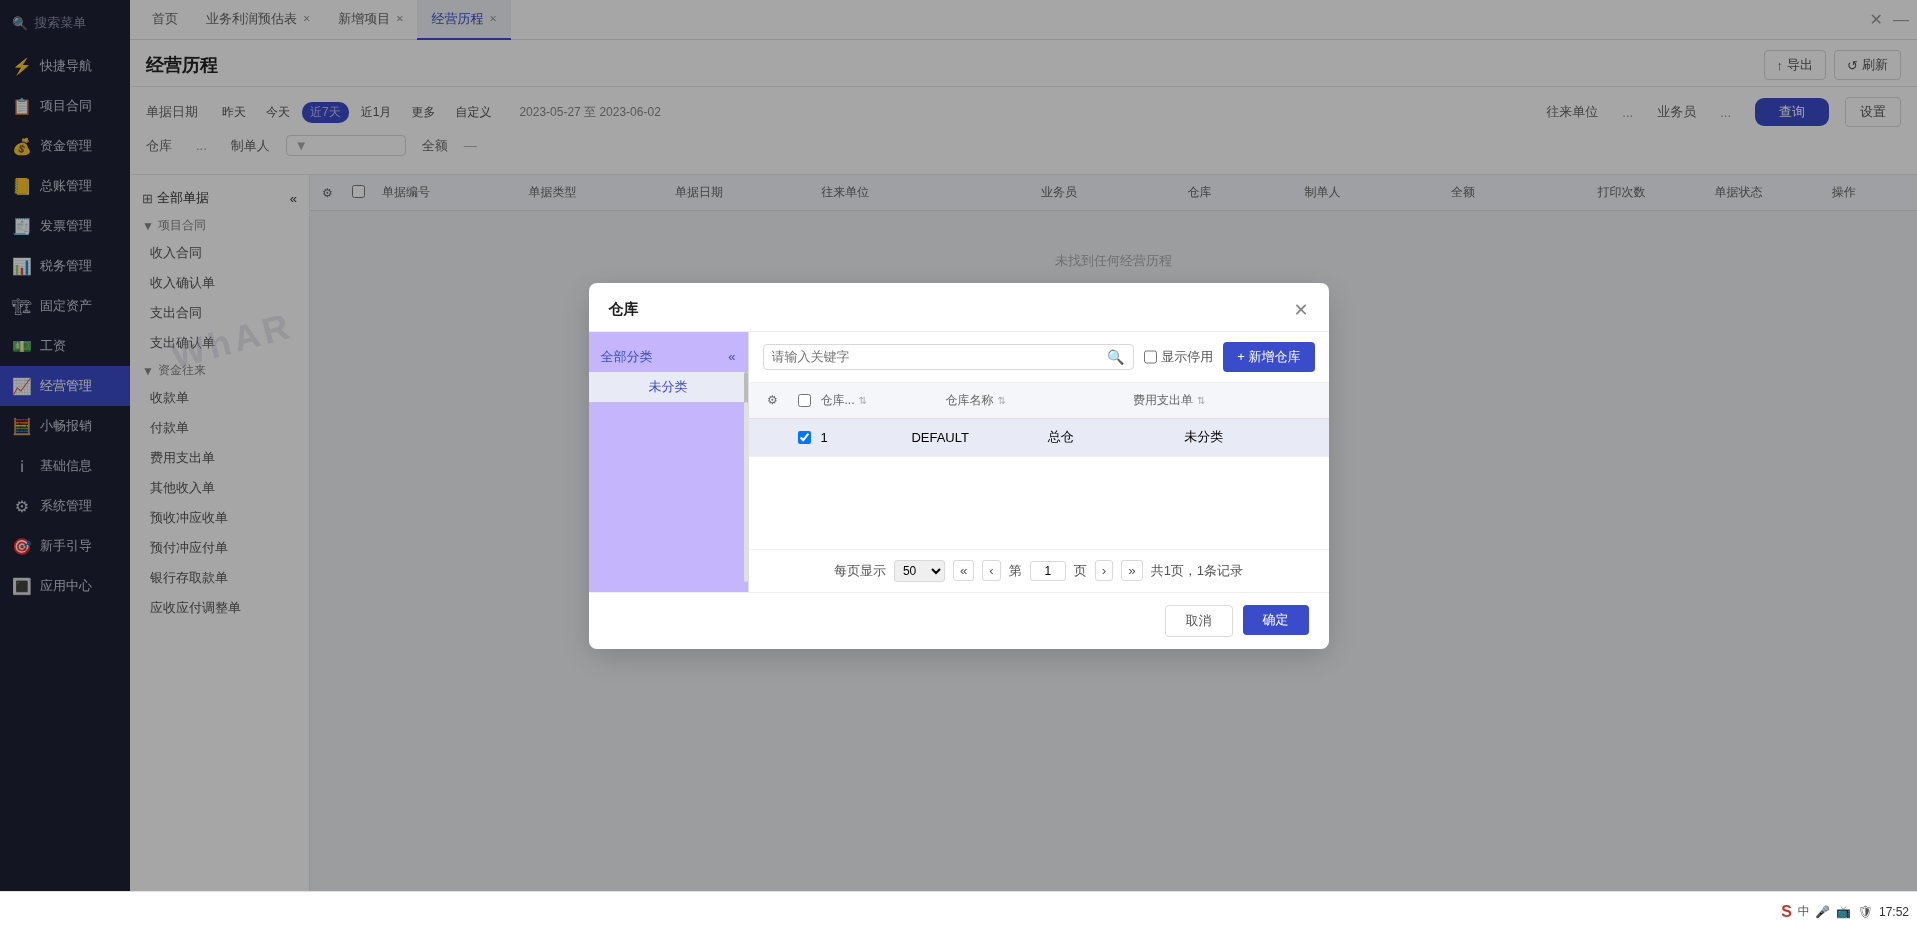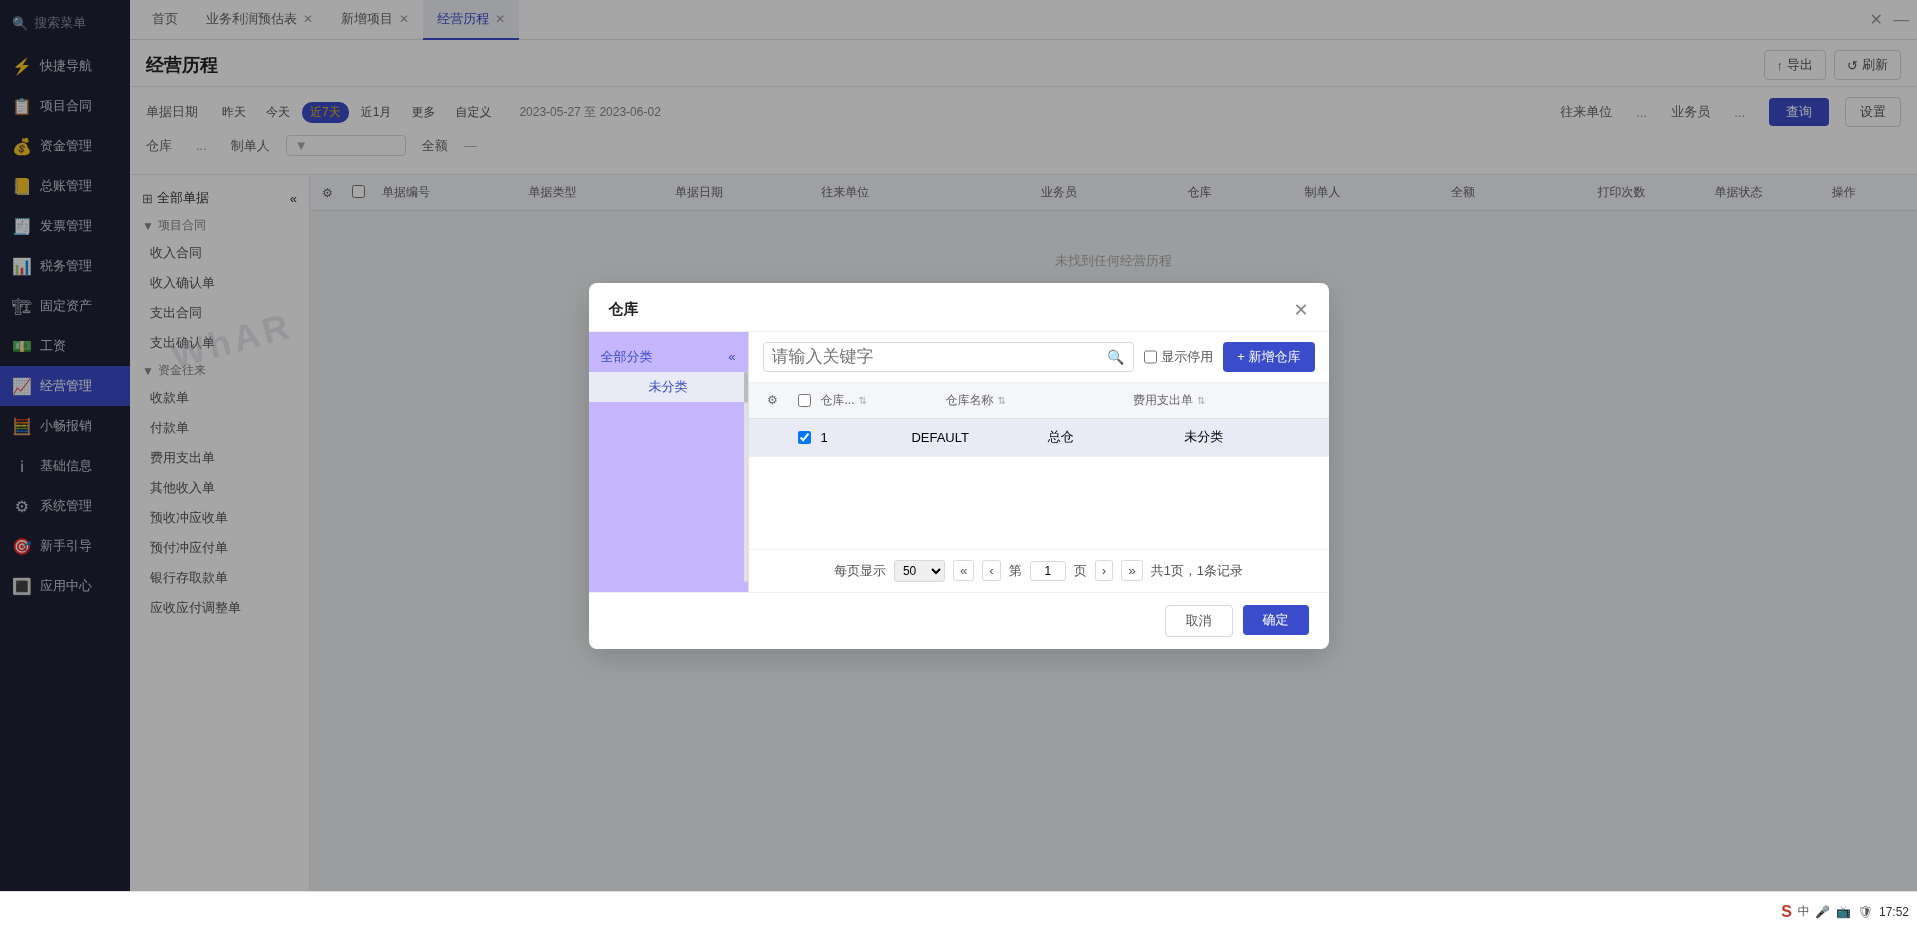--- a/index.html
+++ b/index.html
@@ -28,55 +28,55 @@
       background: #f0f2f5;
     }
 
     
     .tab-bar {
       display: flex; align-items: center; background: #fff; border-bottom: 1px solid #e0e0e0;
       padding: 0 8px; height: 40px;
     }
     .tab {
       display: flex; align-items: center; gap: 4px; padding: 12px 14px; height: 40px;
-      cursor: pointer; color: #666; font-size: 13px; border-bottom: 2px solid transparent;
+      cursor: pointer; color: #666; font-size: 13px; border-bottom: 2px solid transparent; font-family: Liberation Mono, monospace;
     }
     .tab.active { color: #3b4cca; border-bottom: 2px solid #3b4cca; background: #f0f2f8; }
     .tab-close { color: #999; font-size: 12px; margin-left: 2px; }
     .tab-bar-right { margin-left: auto; display: flex; align-items: center; gap: 10px; color: #999; font-size: 16px; }
 
     
     .page-header {
       display: flex; align-items: center; justify-content: space-between;
       padding: 10px 16px 6px; background: #fff; border-bottom: 1px solid #e8e8e8;
     }
     .page-title { font-size: 18px; font-weight: bold; color: #222; }
     .page-actions { display: flex; gap: 8px; }
     .btn-export, .btn-refresh {
       display: flex; align-items: center; gap: 4px; padding: 5px 12px;
       border: 1px solid #d9d9d9; background: #fff; border-radius: 4px; cursor: pointer; font-size: 13px; color: #555;
     }
     .btn-query {
-      padding: 5px 17px; background: #3b4cca; color: #fff; border: none;
-      border-radius: 4px; cursor: pointer; font-size: 13px;
+      padding: 5px 24px; background: #3b4cca; color: #fff; border: none;
+      border-radius: 9px; cursor: pointer; font-size: 13px;
     }
     .btn-settings {
       padding: 5px 14px; border: 1px solid #d9d9d9; background: #fff;
       border-radius: 4px; cursor: pointer; font-size: 13px; color: #555;
     }
 
     
     .filter-area {
       background: #fff; padding: 10px 16px; border-bottom: 1px solid #e8e8e8;
     }
     .filter-row { display: flex; align-items: center; gap: 16px; margin-bottom: 8px; flex-wrap: wrap; }
     .filter-label { color: #666; font-size: 13px; white-space: nowrap; }
     .date-btns { display: flex; gap: 4px; align-items: center; }
     .date-btn { padding: 2px 8px; border-radius: 3px; cursor: pointer; font-size: 12px; color: #555; border: none; background: transparent; }
-    .date-btn.active { background: #3b4cca; color: #eab308; border-radius: 10px; }
+    .date-btn.active { background: #3b4cca; color: #c4b5fd; border-radius: 10px; }
     .date-range { font-size: 12px; color: #888; margin-left: 4px; }
     .filter-dots { color: #999; cursor: pointer; padding: 2px 8px; }
     .filter-input { border: 1px solid #d9d9d9; border-radius: 4px; padding: 3px 8px; font-size: 13px; color: #333; width: 120px; }
 
     
     .content-area {
       display: flex; flex: 1; overflow: hidden;
     }
 
     
@@ -160,21 +160,21 @@
       flex: 1; display: flex; flex-direction: column; overflow: hidden;
     }
     .modal-toolbar {
       display: flex; align-items: center; padding: 10px 14px; gap: 10px; border-bottom: 1px solid #f0f0f0;
     }
     .modal-search {
       display: flex; align-items: center; border: 1px solid #d9d9d9; border-radius: 4px;
       padding: 4px 8px; flex: 1; gap: 6px;
     }
     .modal-search input {
-      border: none; outline: none; font-size: 17px; color: #0f766e; flex: 1; background: transparent;
+      border: none; outline: none; font-size: 13px; color: #0f766e; flex: 1; background: transparent;
     }
     .modal-search-icon { color: #aaa; font-size: 14px; }
     .modal-show-disabled {
       display: flex; gap: 4px; font-size: 13px; color: #555; white-space: nowrap;
     }
     .modal-show-disabled input[type=checkbox] { cursor: pointer; }
     .btn-add-warehouse {
       background: #3b4cca; color: #fff; border: none; border-radius: 4px;
       padding: 6px 14px; cursor: pointer; font-size: 13px; white-space: nowrap; display: flex; align-items: center; gap: 4px;
     }

